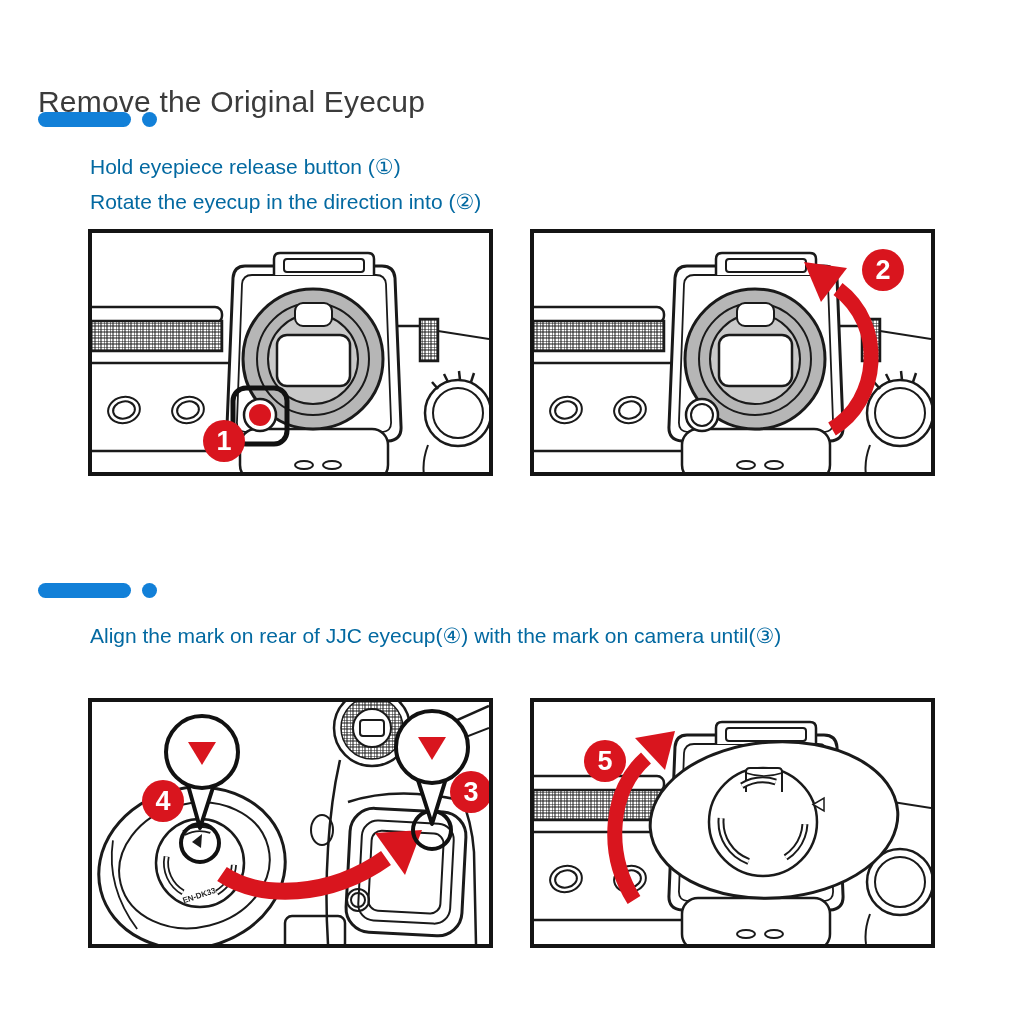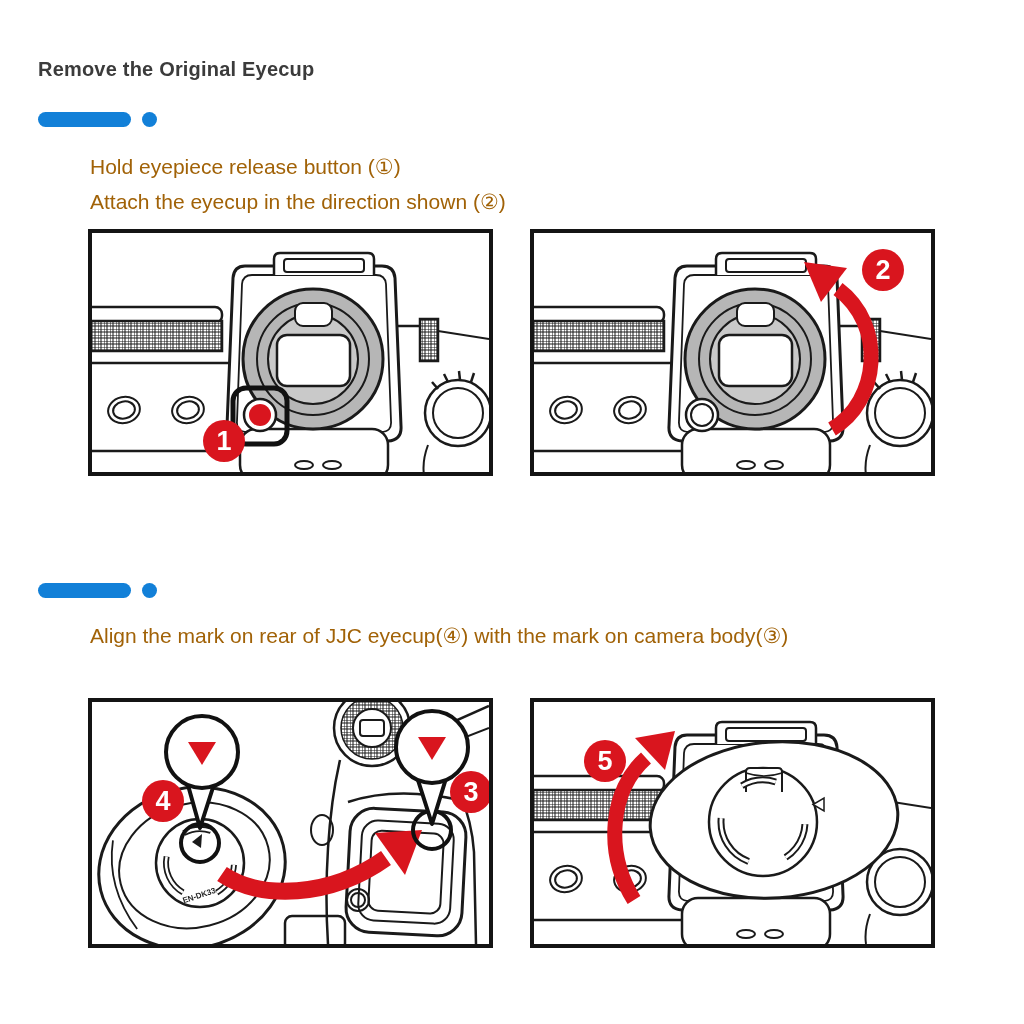--- a/index.html
+++ b/index.html
@@ -2,27 +2,27 @@
 <html><head>
 <meta charset="utf-8">
 <style>
   * { margin:0; padding:0; box-sizing:border-box; }
   html,body { background:#ffffff; }
   .page {
     position:relative; width:1024px; height:1024px; background:#ffffff;
     font-family:"Liberation Sans", sans-serif; overflow:hidden;
   }
   .section-title {
-    position:absolute; left:38px; font-size:20px; font-weight:bold;
-    color:#3b3b3b; letter-spacing:0.2px;
+    position:absolute; left:38px; font-size:30px; font-weight:normal;
+    color:#3b3b3b; letter-spacing:0.2px;margin-top:27px;
   }
   .accent { position:absolute; left:38px; height:15px; display:flex; align-items:center; }
   .accent-bar { width:93px; height:15px; border-radius:8px; background:#1280d8; }
   .accent-dot { width:15px; height:15px; border-radius:50%; background:#1280d8; margin-left:11px; }
-  .instructions { position:absolute; left:90px; font-size:21px; color:#a16207; line-height:35px; }
+  .instructions { position:absolute; left:90px; font-size:21px; color:#0369a1; line-height:35px; }
   .panel {
     position:absolute; width:405px; background:#ffffff;
     border:4px solid #141414; overflow:hidden;
   }
   .panel svg { display:block; width:100%; height:100%; }
   .row1 { height:247px; top:229px; }
   .row2 { height:250px; top:698px; }
   .badge {
     position:absolute; width:42px; height:42px; border-radius:50%;
     background:#d9151e; color:#ffffff; font-weight:bold; font-size:27px;
@@ -34,21 +34,21 @@
 
 <div class="page">
 
   <h1 class="section-title" style="top:58px;">Remove the Original Eyecup</h1>
   <div class="accent" style="top:112px;">
     <div class="accent-bar"></div>
     <div class="accent-dot"></div>
   </div>
   <div class="instructions" style="top:149px;">
     <div>Hold eyepiece release button (①)</div>
-    <div>Attach the eyecup in the direction shown (②)</div>
+    <div>Rotate the eyecup in the direction into (②)</div>
   </div>
 
   <div class="panel row1" style="left:88px;">
     <svg viewBox="0 0 397 239">
       <defs>
         <pattern id="k1" width="6" height="6" patternUnits="userSpaceOnUse">
           <rect width="6" height="6" fill="#fff"></rect>
           <path d="M0 0H6M0 3H6M0 0V6M3 0V6" stroke="#1a1a1a" stroke-width="1"></path>
         </pattern>
       </defs>
@@ -150,21 +150,21 @@
       </g>
     </svg>
     <div class="badge" style="left:328px; top:16px;">2</div>
   </div>
 
   <div class="accent" style="top:583px;">
     <div class="accent-bar"></div>
     <div class="accent-dot"></div>
   </div>
   <div class="instructions" style="top:618px;">
-    <div>Align the mark on rear of JJC eyecup(④) with the mark on camera body(③)</div>
+    <div>Align the mark on rear of JJC eyecup(④) with the mark on camera until(③)</div>
   </div>
 
   <div class="panel row2" style="left:88px;">
     <svg viewBox="0 0 397 242">
       <defs>
         <pattern id="k3" width="6" height="6" patternUnits="userSpaceOnUse">
           <rect width="6" height="6" fill="#fff"></rect>
           <path d="M0 0H6M0 3H6M0 0V6M3 0V6" stroke="#1a1a1a" stroke-width="1"></path>
         </pattern>
       </defs>

